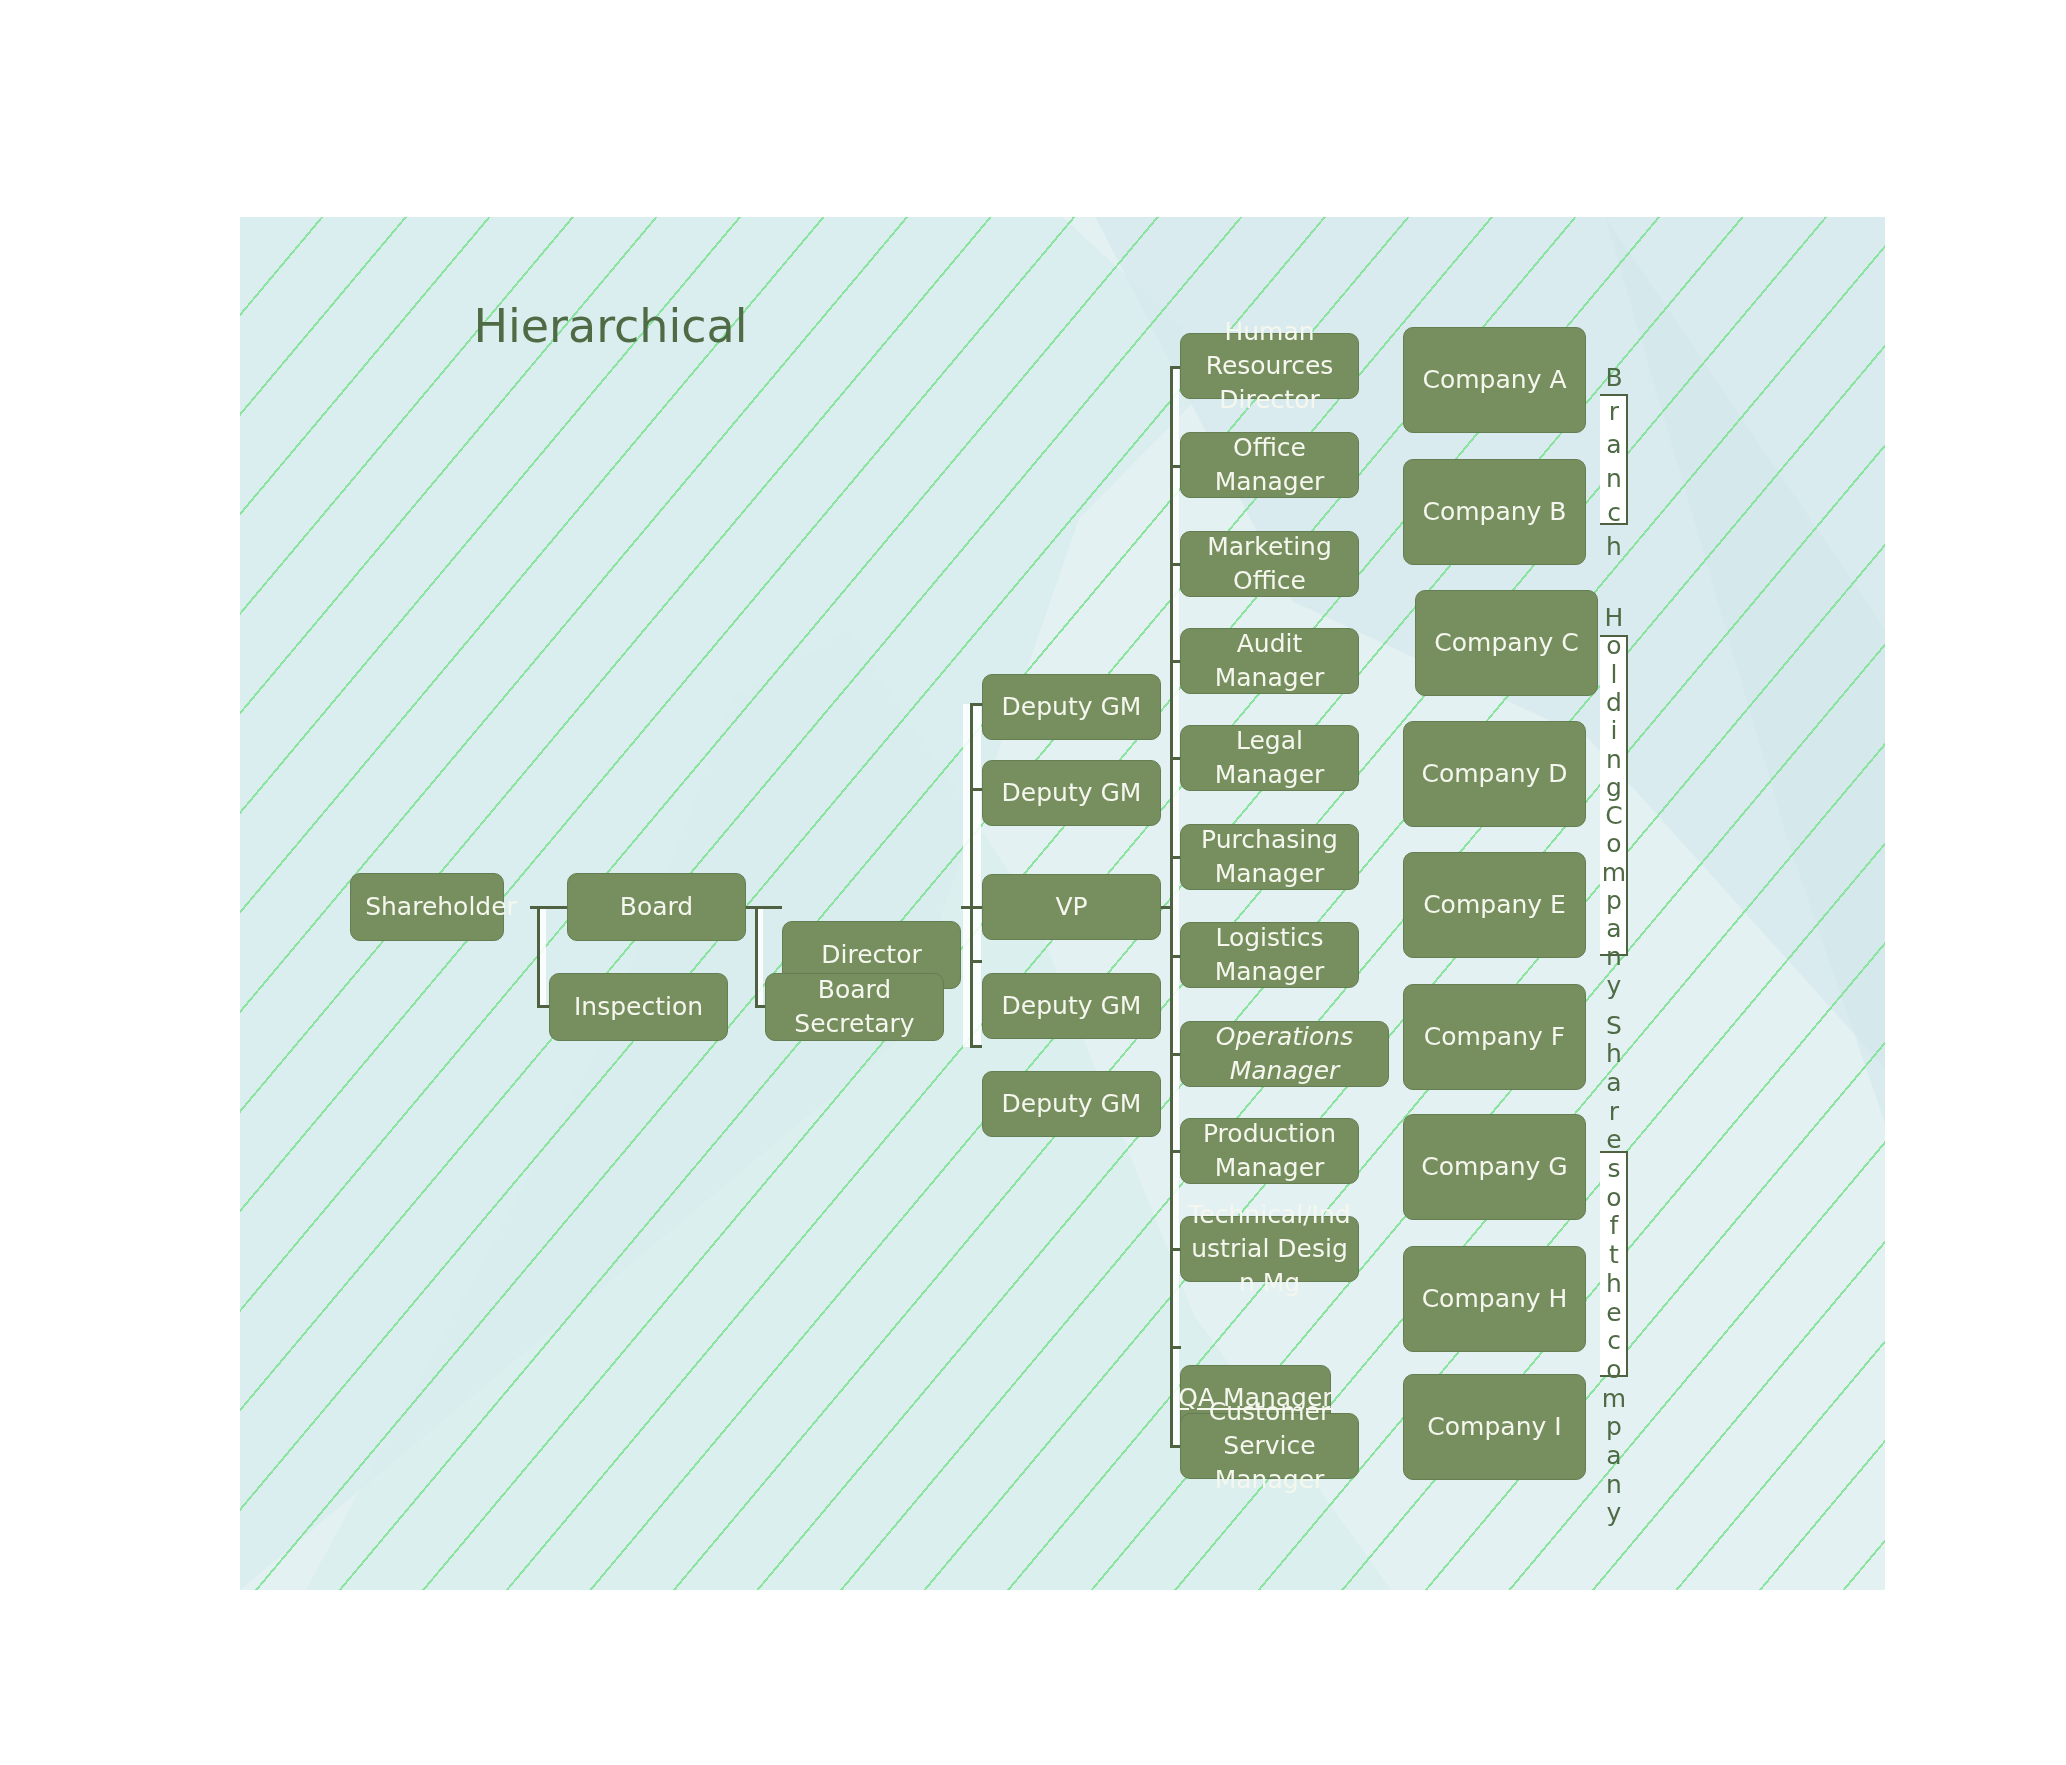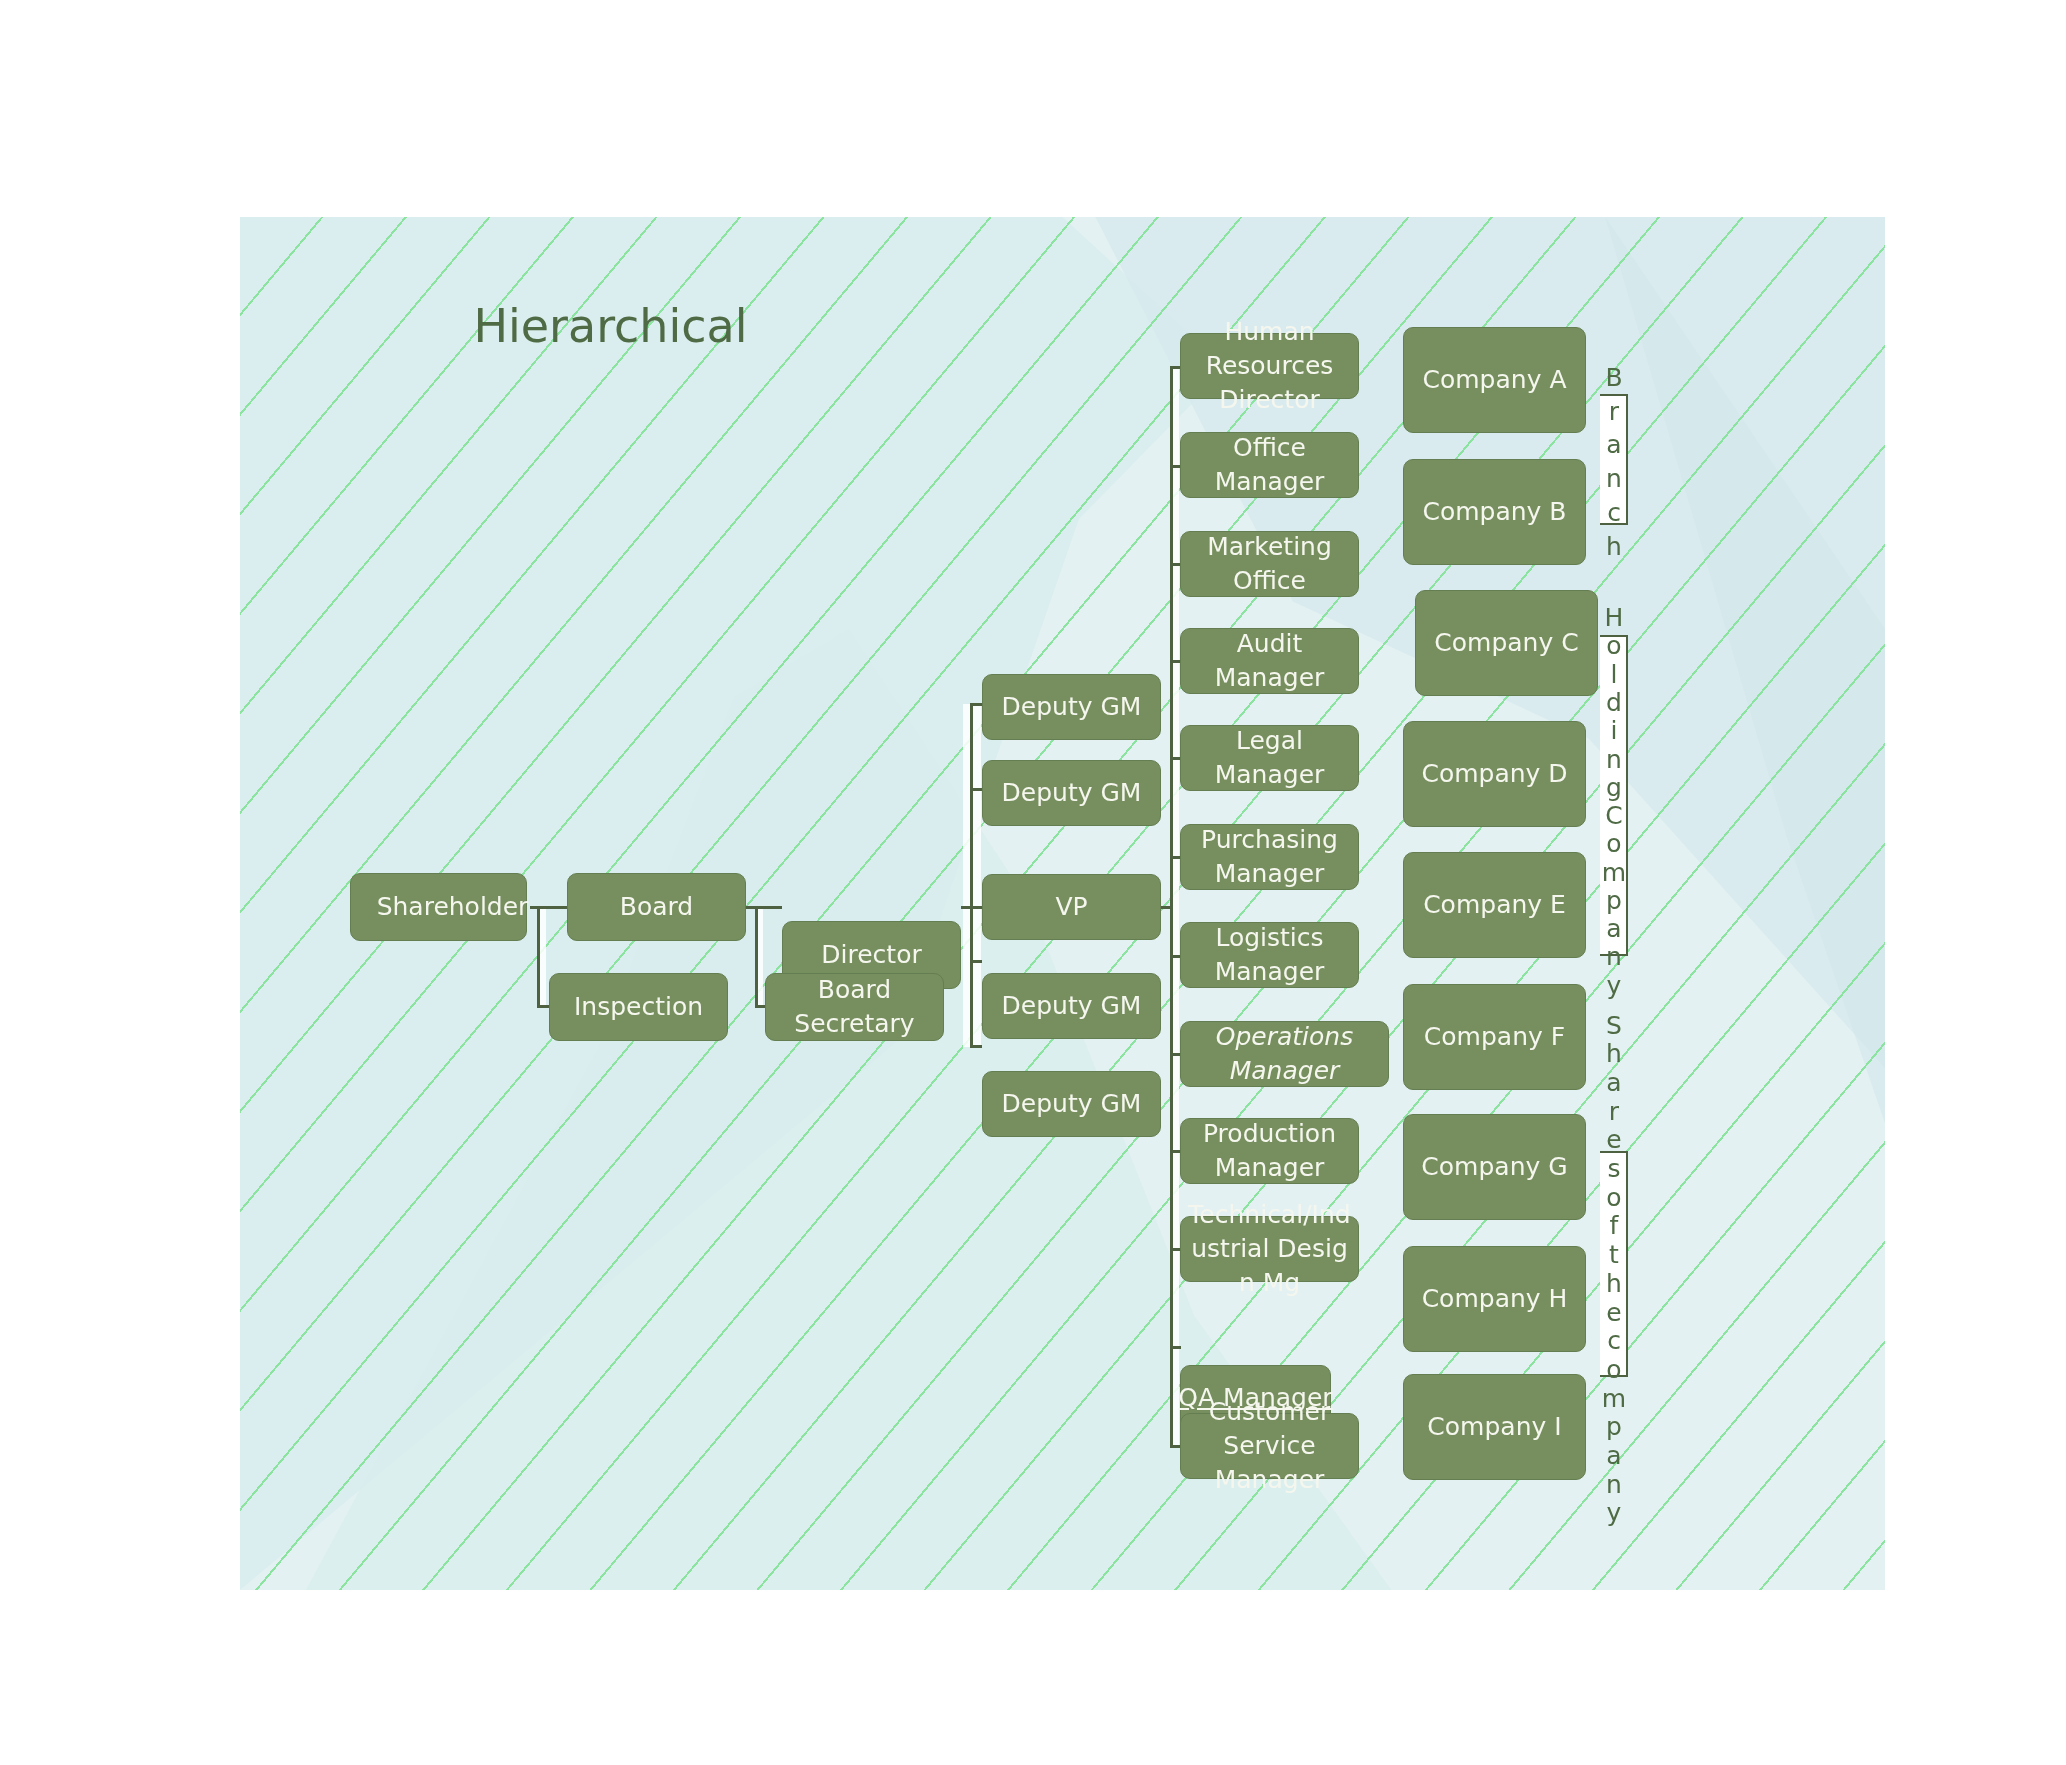--- a/index.html
+++ b/index.html
@@ -63,21 +63,21 @@
 <div class="conn" style="left:1170px; top:660px; width:10.7px; height:2.5px;"></div>
 <div class="conn" style="left:1170px; top:757px; width:10.7px; height:2.5px;"></div>
 <div class="conn" style="left:1170px; top:856px; width:10.7px; height:2.5px;"></div>
 <div class="conn" style="left:1170px; top:955px; width:10.7px; height:2.5px;"></div>
 <div class="conn" style="left:1170px; top:1053px; width:10.7px; height:2.5px;"></div>
 <div class="conn" style="left:1170px; top:1150px; width:10.7px; height:2.5px;"></div>
 <div class="conn" style="left:1170px; top:1248px; width:10.7px; height:2.5px;"></div>
 <div class="conn" style="left:1170px; top:1346px; width:10.7px; height:2.5px;"></div>
 <div class="conn" style="left:1170px; top:1445px; width:10.7px; height:2.5px;"></div>
 
-<div class="node" style="left:350px; top:873px; width:177px; height:68px;padding-left:28px;">
+<div class="node" style="left:350px; top:873px; width:154px; height:68px;padding-left:28px;">
     <span>Shareholder</span>
   </div>
 <div class="node" style="left:567px; top:873px; width:179px; height:68px;">
     <span>Board</span>
   </div>
 <div class="node" style="left:549px; top:973px; width:179px; height:68px;">
     <span>Inspection</span>
   </div>
 <div class="node" style="left:782px; top:873px; width:179px; height:68px;margin-top:48px;">
     <span>Director</span>

